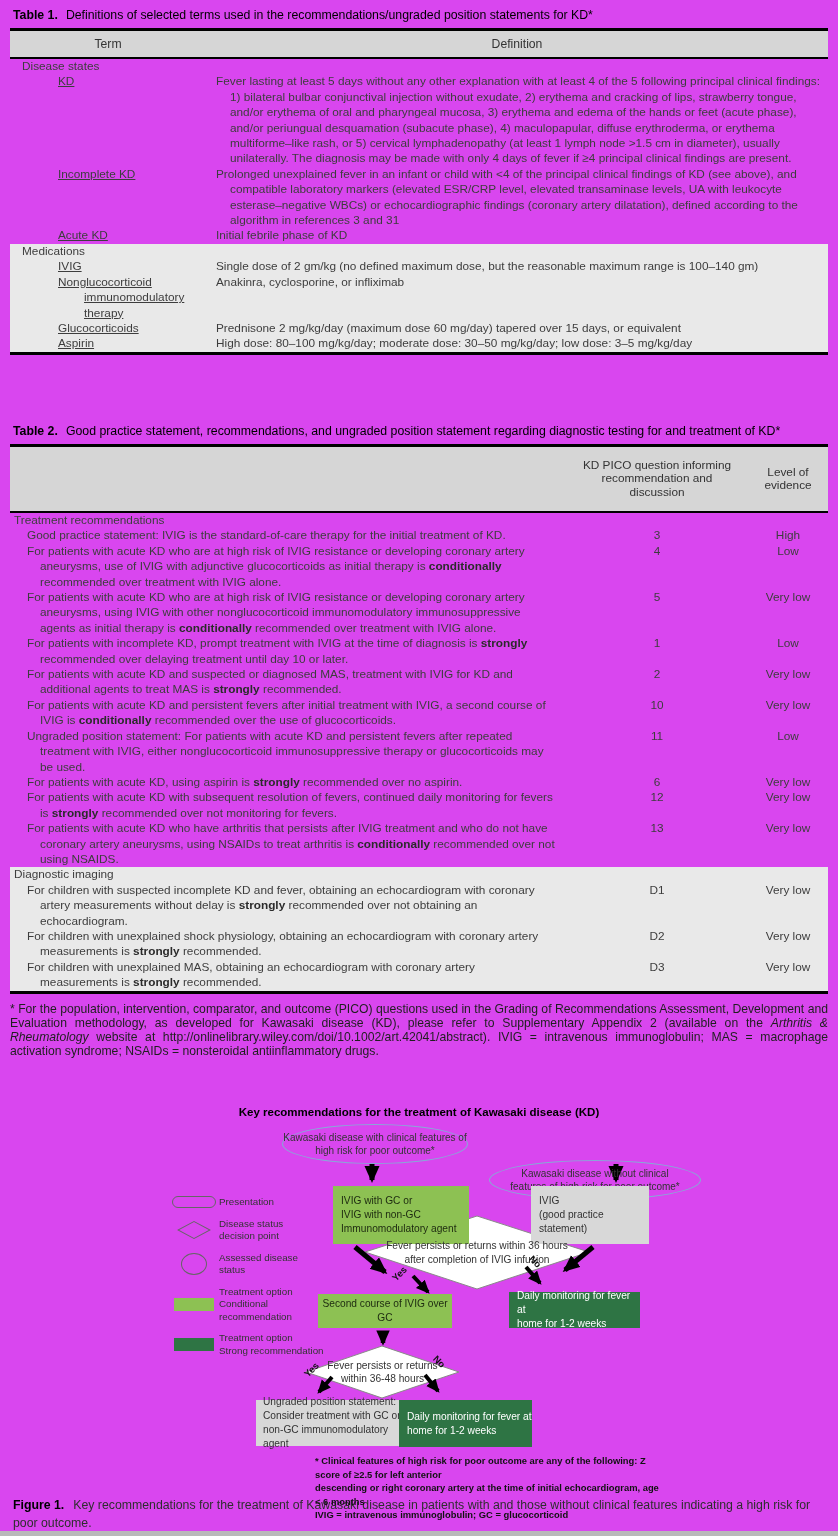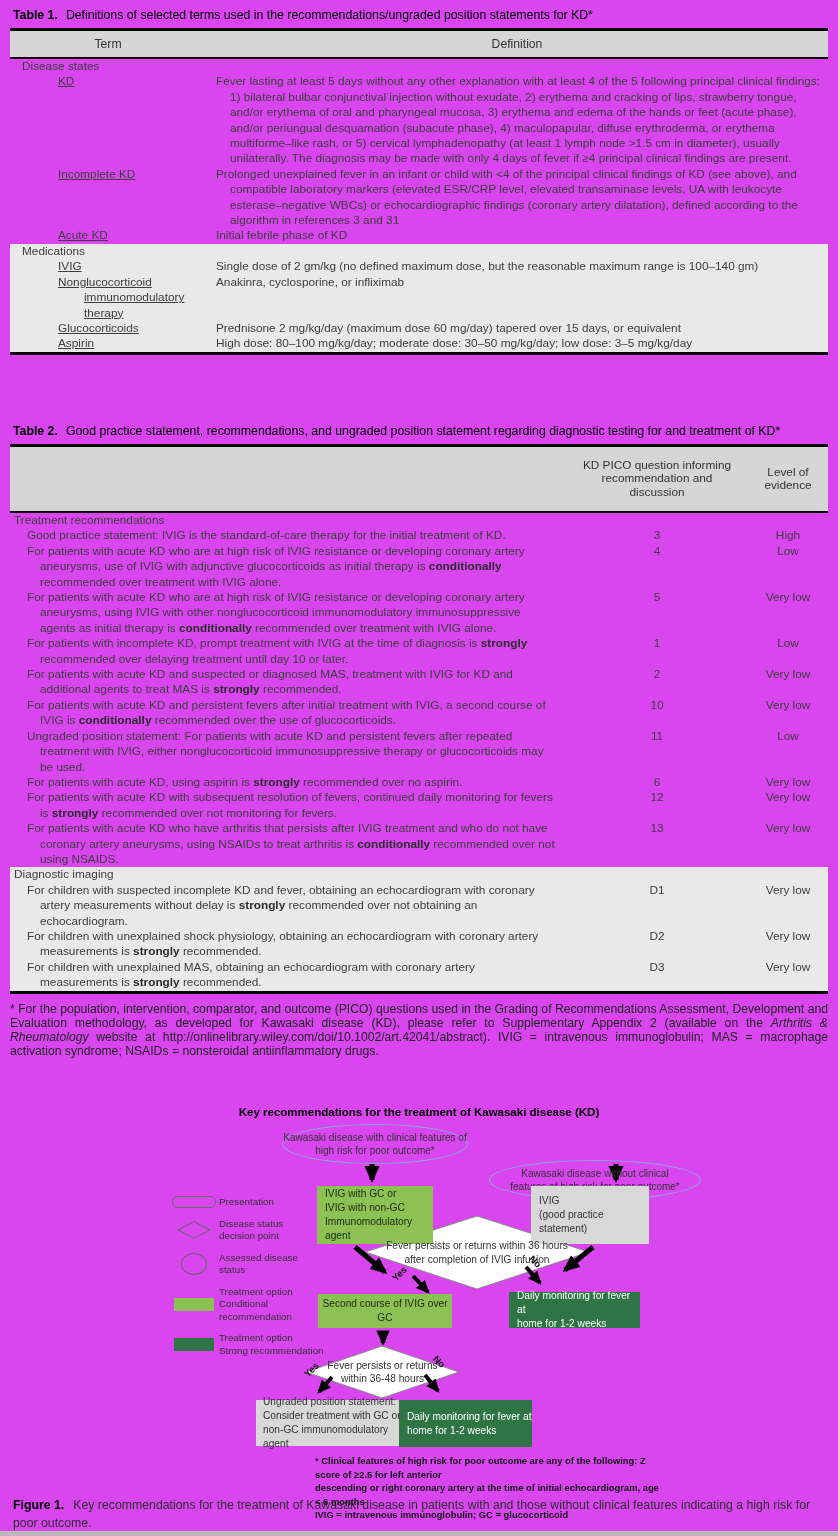--- a/index.html
+++ b/index.html
@@ -45,21 +45,21 @@
   
   #figure{position:absolute;left:129px;top:1100px;width:580px;height:392px;}
   #fig-svg{position:absolute;left:0;top:0;z-index:1;}
   .fig-abs{position:absolute;z-index:2;white-space:pre-line;}
   .fig-title{left:0;right:0;top:6px;text-align:center;font-weight:bold;font-size:11.5px;color:#000;}
   .ellipse{border:1px solid var(--ellipse-blue);border-radius:50%;display:flex;align-items:center;
     justify-content:center;text-align:center;font-size:10px;line-height:13px;color:#333;}
   #ellipse-high{left:153px;top:24px;width:186px;height:40px;}
   #ellipse-no{left:360px;top:24px;width:212px;height:40px;margin-top:36px;}
   .fbox{font-size:10.2px;line-height:14px;display:flex;flex-direction:column;justify-content:center;}
-  #box-g1{left:188px;top:86px;width:116px;height:58px;background:var(--light-green);color:#1d2a10;padding-left:8px;}
+  #box-g1{left:204px;top:86px;width:136px;height:58px;background:var(--light-green);color:#1d2a10;padding-left:8px;}
   #box-gray1{left:402px;top:86px;width:118px;height:58px;background:var(--box-gray);color:#333;padding-left:8px;}
   .diamond-text{display:flex;align-items:center;justify-content:center;text-align:center;
     font-size:10.2px;line-height:13.5px;color:#333;}
   #d1-text{left:236px;top:116px;width:224px;height:73px;}
   #d2-text{left:177px;top:246px;width:153px;height:52px;}
   .yn{font-size:9.5px;font-weight:bold;color:#111;z-index:3;}
   #yes1{left:262px;top:168px;transform:rotate(-45deg);}
   #no1{left:400px;top:156px;transform:rotate(45deg);}
   #yes2{left:174px;top:264px;transform:rotate(-45deg);}
   #no2{left:304px;top:256px;transform:rotate(45deg);}

